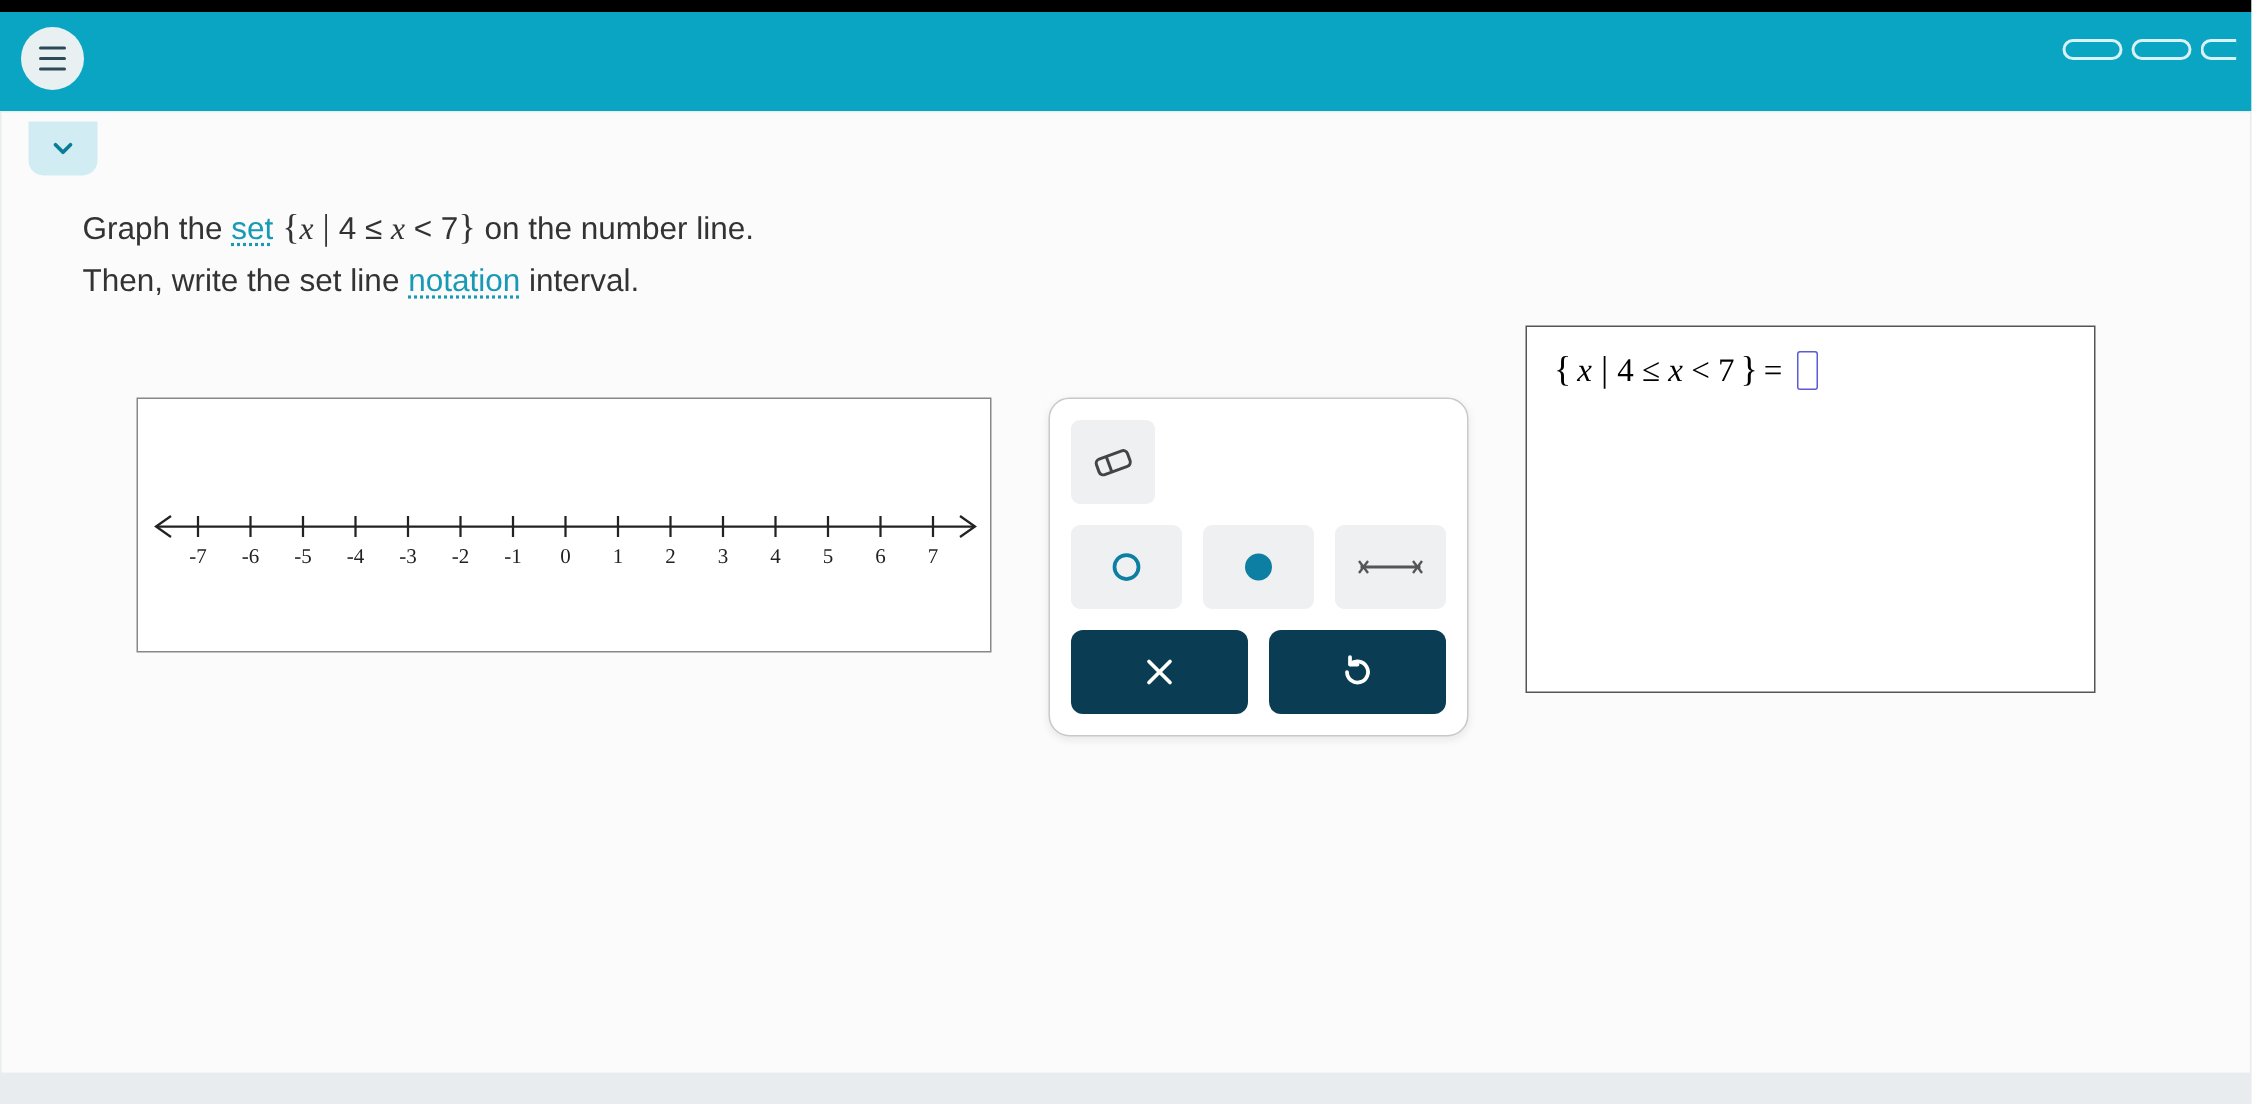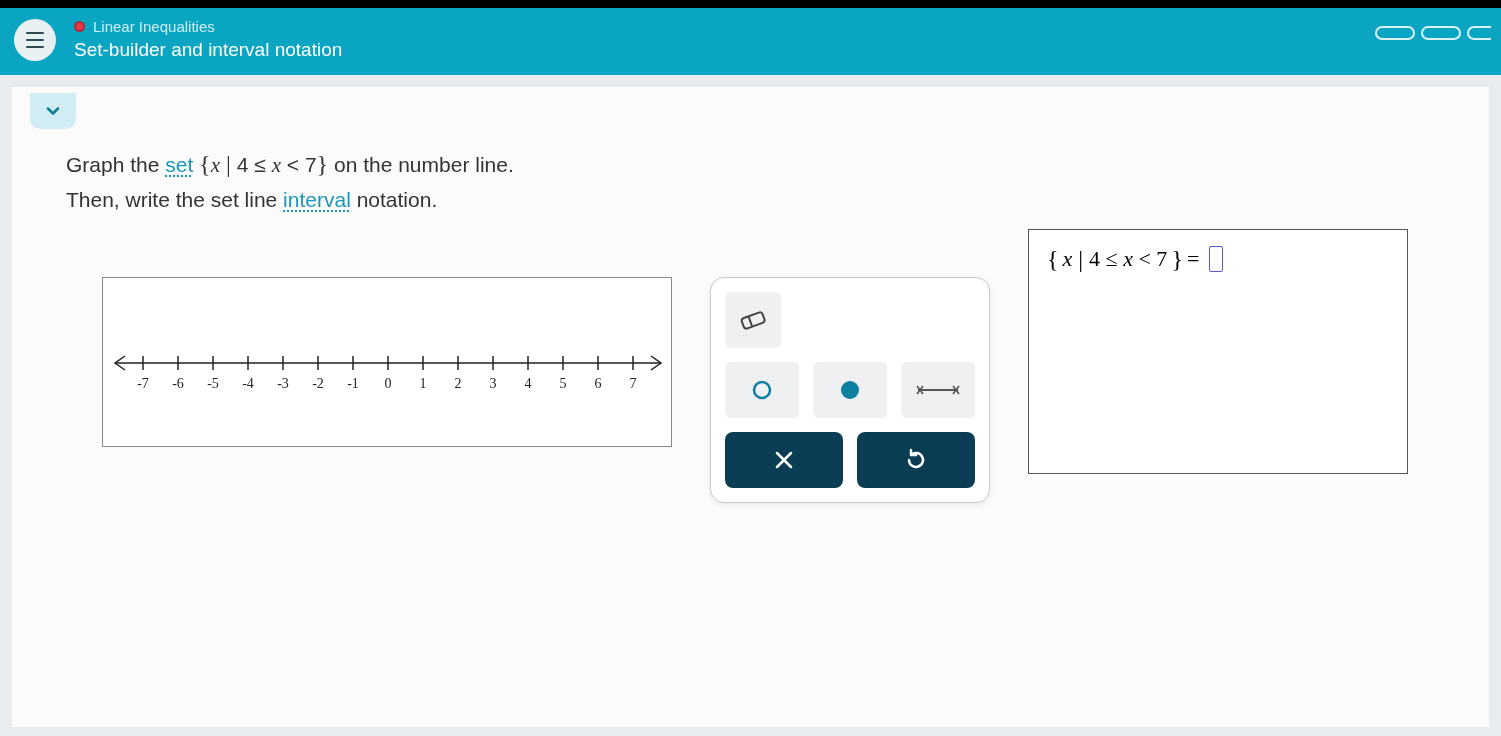--- a/index.html
+++ b/index.html
@@ -40,21 +40,21 @@
   .header-title { font-size: 19px; color: #fff; font-weight: 500; }
   .window-controls {
     position: absolute; right: 10px; top: 18px;
     display: flex; gap: 6px;
   }
   .wpill {
     width: 40px; height: 14px; border: 2px solid #d8f2f7; border-radius: 7px;
   }
   .content {
     background: #fbfbfb;
-    margin: 12px;
+    margin: 1px;
     padding: 0;
     min-height: 640px;
     position: relative;
   }
   .collapse-tab {
     position: absolute; left: 18px; top: 6px;
     width: 46px; height: 36px;
     background: #d1ecf3;
     border-radius: 0 0 10px 10px;
     display: flex; align-items: center; justify-content: center;
@@ -141,27 +141,20 @@
 <body>
 
 <div class="topbar-black"></div>
 
 <div class="header">
   <div class="menu-btn">
     <div class="bar"></div>
       <div class="bar"></div>
       <div class="bar"></div>
   </div>
-  <div class="header-text">
-    <div class="header-topline">
-      <span class="rec-dot"></span>
-      <span>Linear Inequalities</span>
-    </div>
-    <div class="header-title">Set-builder and interval notation</div>
-  </div>
   <div class="window-controls">
     <div class="wpill"></div>
     <div class="wpill"></div>
     <div class="wpill" style="border-right:none;border-radius:7px 0 0 7px;width:24px"></div>
   </div>
 </div>
 
 <div class="content">
 
   <div class="collapse-tab">
@@ -172,22 +165,22 @@
 
   <div class="question">
     <div>
       <span>Graph the </span>
       <span class="link">set</span>
       <span class="setbrace">{</span><span class="mathi">x</span><span class="setbrace"> | </span><span>4 ≤ <span class="mathi">x</span> &lt; 7</span><span class="setbrace">}</span>
       <span> on the number line.</span>
     </div>
     <div>
       <span>Then, write the set line </span>
-      <span class="link">interval</span>
-      <span> notation.</span>
+      <span class="link">notation</span>
+      <span> interval.</span>
     </div>
   </div>
 
   <div class="workarea">
 
     <div class="nl-box">
       <svg class="nl-svg" width="570" height="170">
 
         <line x1="12" y1="85" x2="558" y2="85" stroke="#222" stroke-width="1.5"></line>
 

